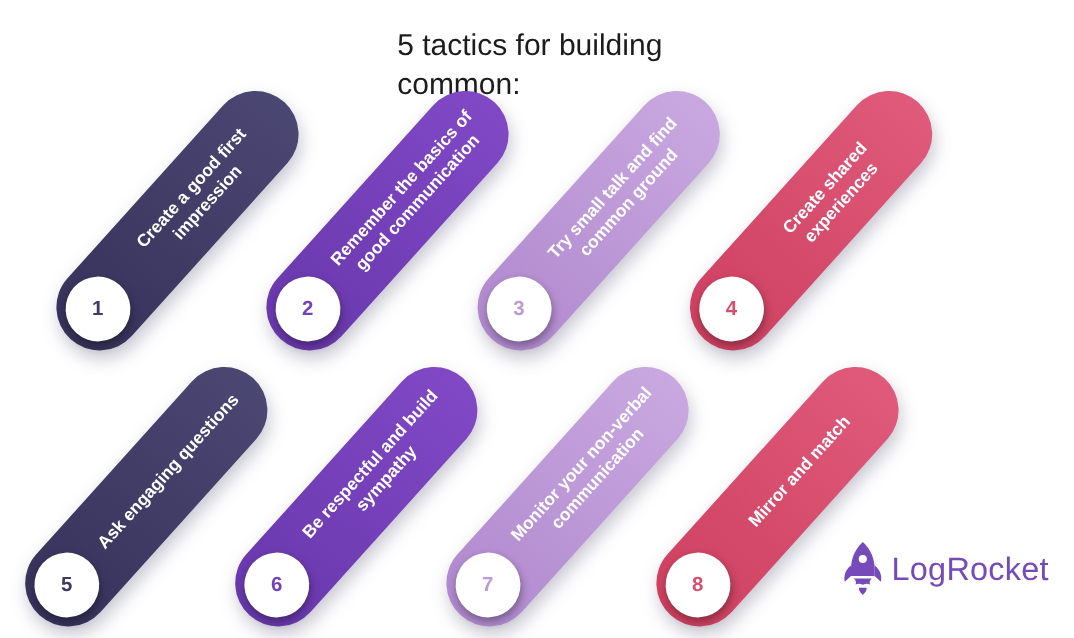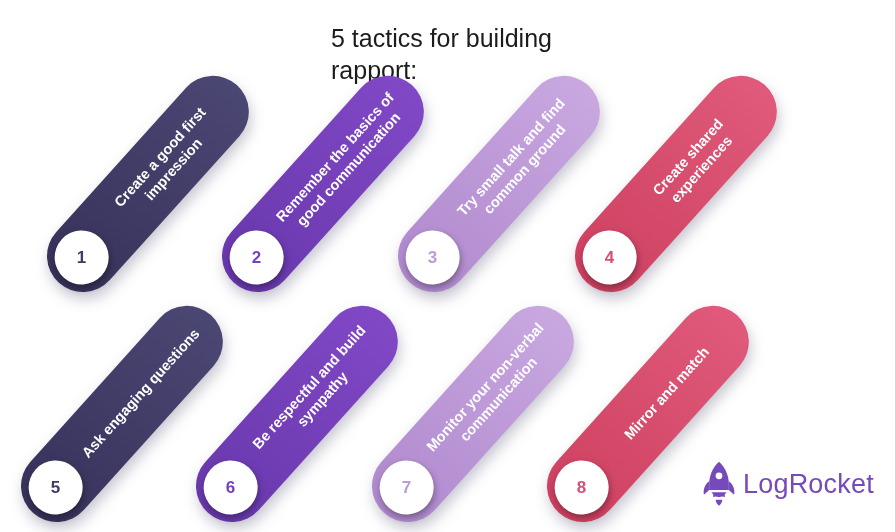--- a/index.html
+++ b/index.html
@@ -33,33 +33,33 @@
     font-weight:bold;font-size:17px;display:block;
   }
   .pill-label{
     position:absolute;left:62px;top:0;width:198px;height:72px;
     display:flex;flex-direction:column;align-items:center;justify-content:center;
     color:#ffffff;font-weight:bold;font-size:14.5px;line-height:18px;
     text-align:center;
   }
   .pill-label span{display:block;white-space:nowrap;}
   .logo{
-    position:absolute;left:699px;top:458px;height:52px;
+    position:absolute;left:699px;top:448px;height:52px;
     display:flex;align-items:center;gap:4px;justify-content:space-between;
   }
   .logo-text{
     font-size:27px;font-weight:500;letter-spacing:.2px;
   }
 </style>
 </head>
 <body>
 
 <div class="title">
   <div>5 tactics for building</div>
-  <div>rapport:</div>
+  <div>common:</div>
 </div>
 
 <div id="tactics">
     <div class="pill-wrap" style="left: 47px; top: 220px;">
       <div class="pill" style="background: linear-gradient(to right, rgb(54, 50, 90), rgb(75, 71, 115));">
         <div class="badge">
           <span style="color: rgb(62, 58, 99);">1</span>
         </div>
         <div class="pill-label">
           <span>Create a good first</span>

